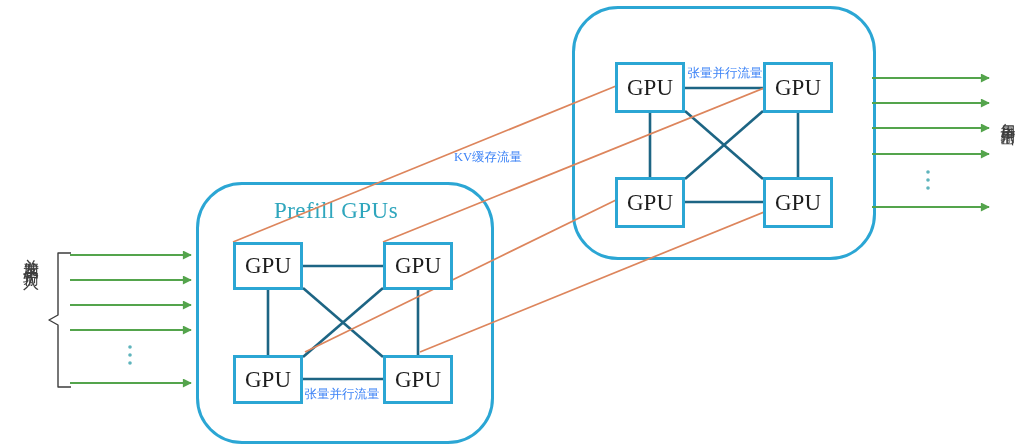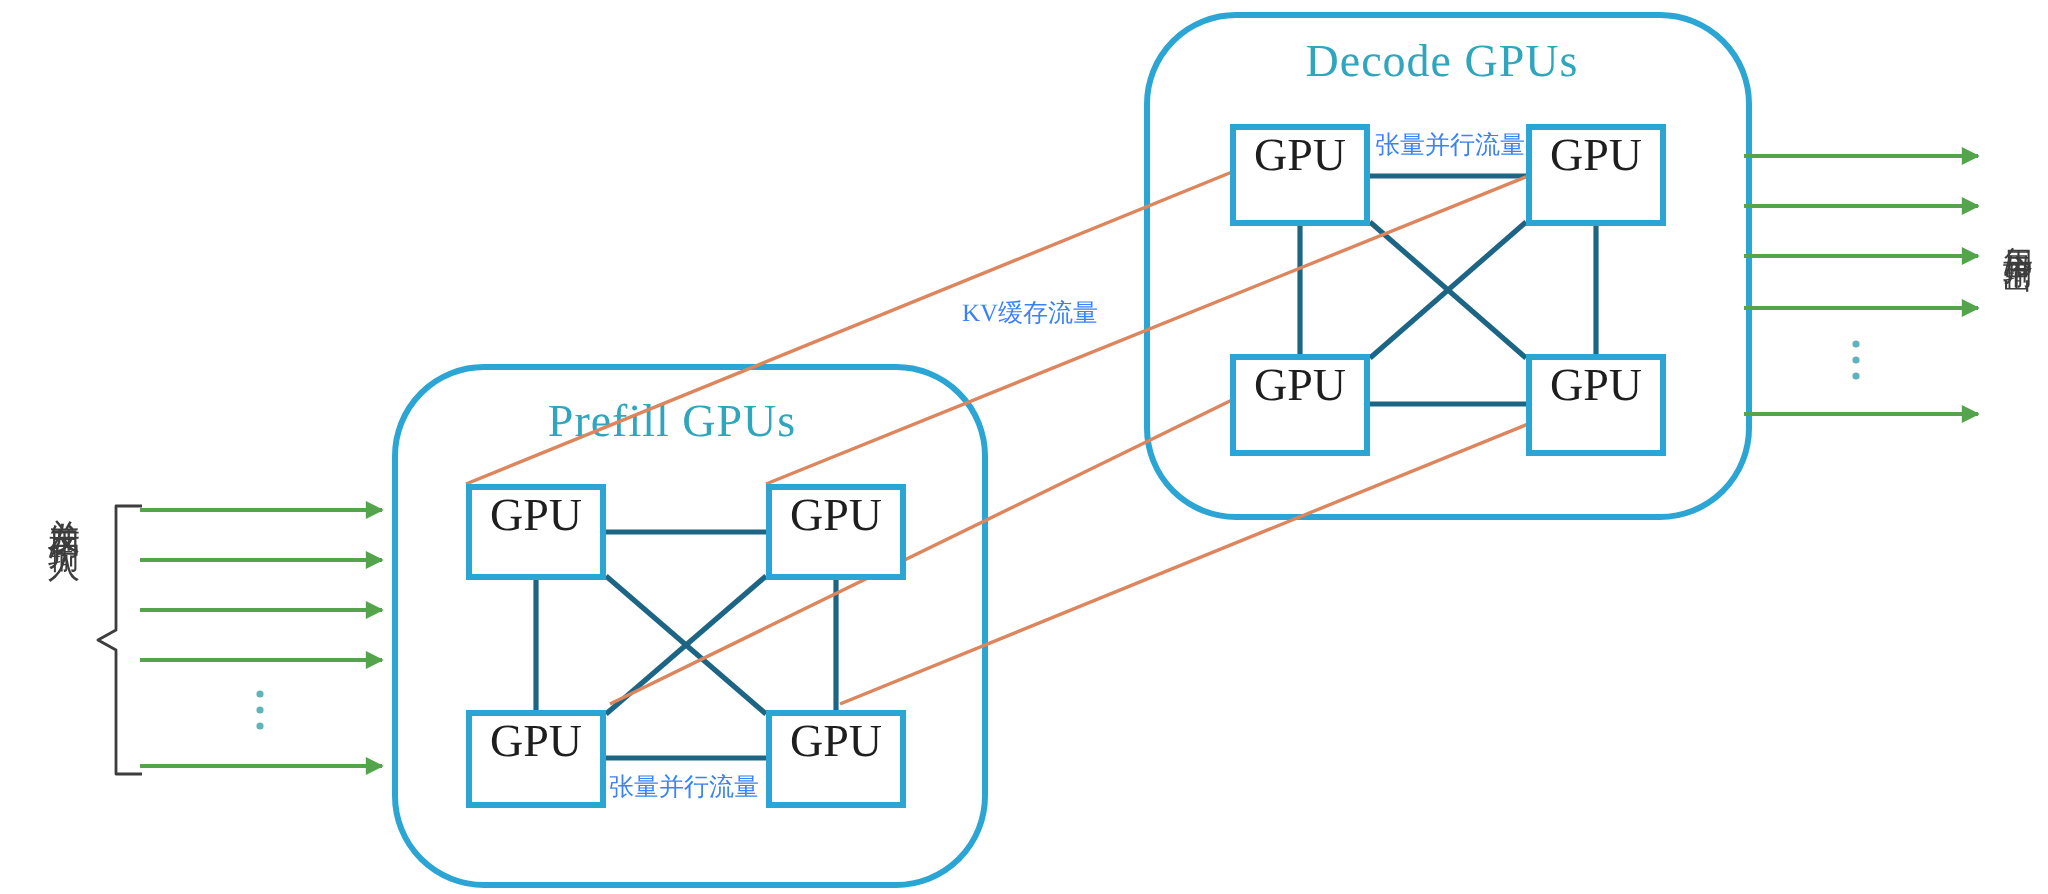--- a/index.html
+++ b/index.html
@@ -5,38 +5,37 @@
   html,body{margin:0;padding:0;background:#fff;}
   .canvas{position:relative;width:1024px;height:447px;background:#ffffff;overflow:hidden;
           font-family:"Liberation Serif", serif;}
   
   .cluster{position:absolute;border:3px solid #2ba6d4;border-radius:46px;background:transparent;z-index:1;}
   .cluster-title{position:absolute;transform:translate(-50%,-50%);color:#2fa6bd;font-size:23px;
                  letter-spacing:0.5px;white-space:nowrap;z-index:1;}
   
   svg.lines{position:absolute;left:0;top:0;z-index:2;}
   
-  .gpu{position:absolute;background:#ffffff;border:3px solid #2ba6d4;display:flex;align-items:flex-start;
+  .gpu{position:absolute;background:#ffffff;border:3px solid #2ba6d4;display:flex;align-items:center;
        justify-content:center;color:#1e1e1e;font-size:23px;z-index:3;box-sizing:border-box;}
   
   .lbl{position:absolute;transform:translate(-50%,-50%);color:#3b82f6;font-size:12.5px;white-space:nowrap;z-index:4;}
   
   .vtext{position:absolute;writing-mode:vertical-rl;text-orientation:upright;color:#3d3d3d;
          font-size:16px;letter-spacing:3px;white-space:nowrap;z-index:4;}
 </style>
 </head>
 <body>
 
 <div class="canvas">
 
   <div class="cluster" style="left:196px;top:182px;width:292px;height:256px;"></div>
   <div class="cluster" style="left:572px;top:6px;width:298px;height:248px;"></div>
 
   <div class="cluster-title" style="left:336px;top:211px;">Prefill GPUs</div>
-  <div class="cluster-title" style="left:721px;top:31px;">Decode GPUs</div>
 
   <svg class="lines" width="1024" height="447" viewBox="0 0 1024 447">
     <defs>
       <marker id="arr" viewBox="0 0 10 10" refX="9" refY="5" markerWidth="11" markerHeight="9" orient="auto" markerUnits="userSpaceOnUse">
         <path d="M0,0 L10,5 L0,10 z" fill="#54a44c"></path>
       </marker>
     </defs>
 
     <g stroke="#1d6584" stroke-width="2.6" fill="none">
       <line x1="303" y1="266" x2="383" y2="266"></line>
@@ -112,20 +111,20 @@
   <div class="gpu" style="left:763px;top:62px;width:70px;height:51px;">
       <span>GPU</span>
     </div>
   <div class="gpu" style="left:615px;top:177px;width:70px;height:51px;">
       <span>GPU</span>
     </div>
   <div class="gpu" style="left:763px;top:177px;width:70px;height:51px;">
       <span>GPU</span>
     </div>
 
-  <div class="lbl" style="left:515px;top:157px;">KV缓存流量</div>
+  <div class="lbl" style="left:488px;top:157px;">KV缓存流量</div>
   <div class="lbl" style="left:342px;top:394px;">张量并行流量</div>
   <div class="lbl" style="left:725px;top:73px;">张量并行流量</div>
 
   <div class="vtext" style="left:20px;top:246px;">并发用户输入</div>
   <div class="vtext" style="left:998px;top:111px;font-size:15px;letter-spacing:2px;">每用户输出</div>
 
 </div>
 
 </body></html>

